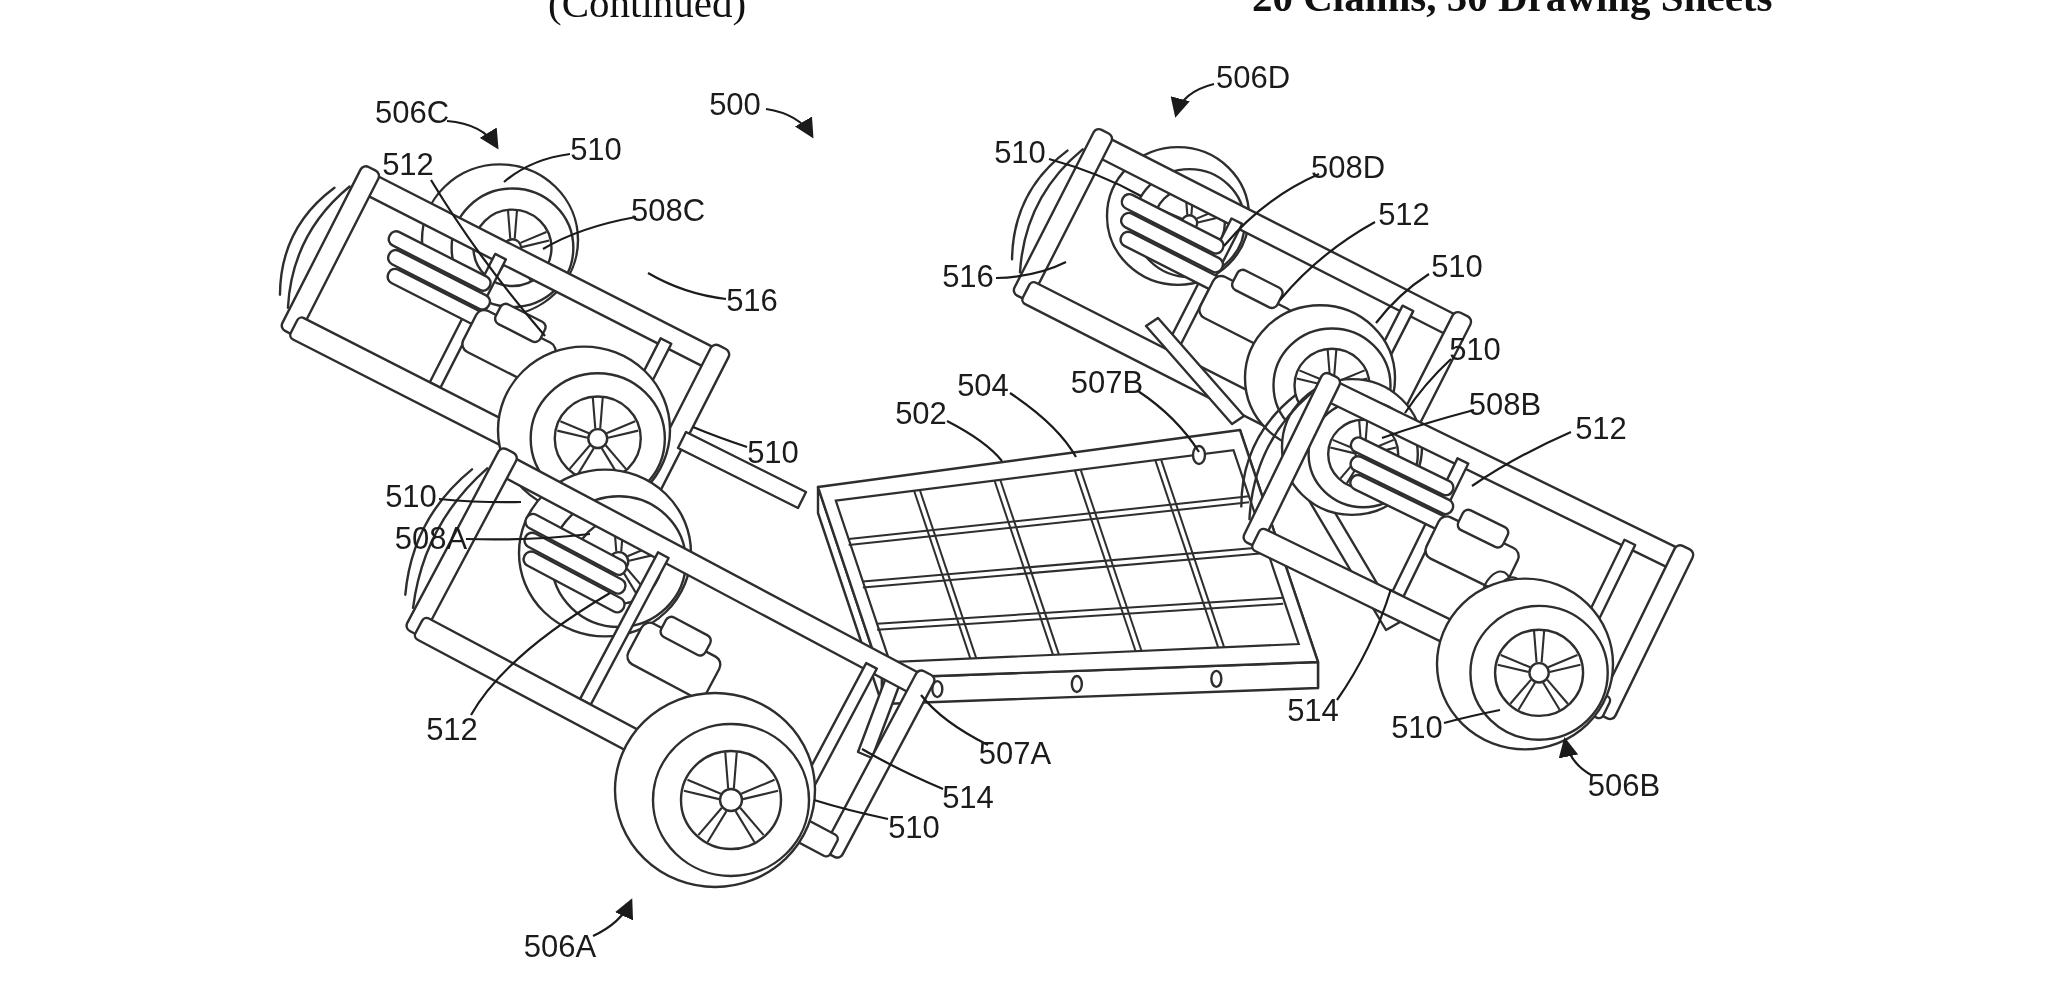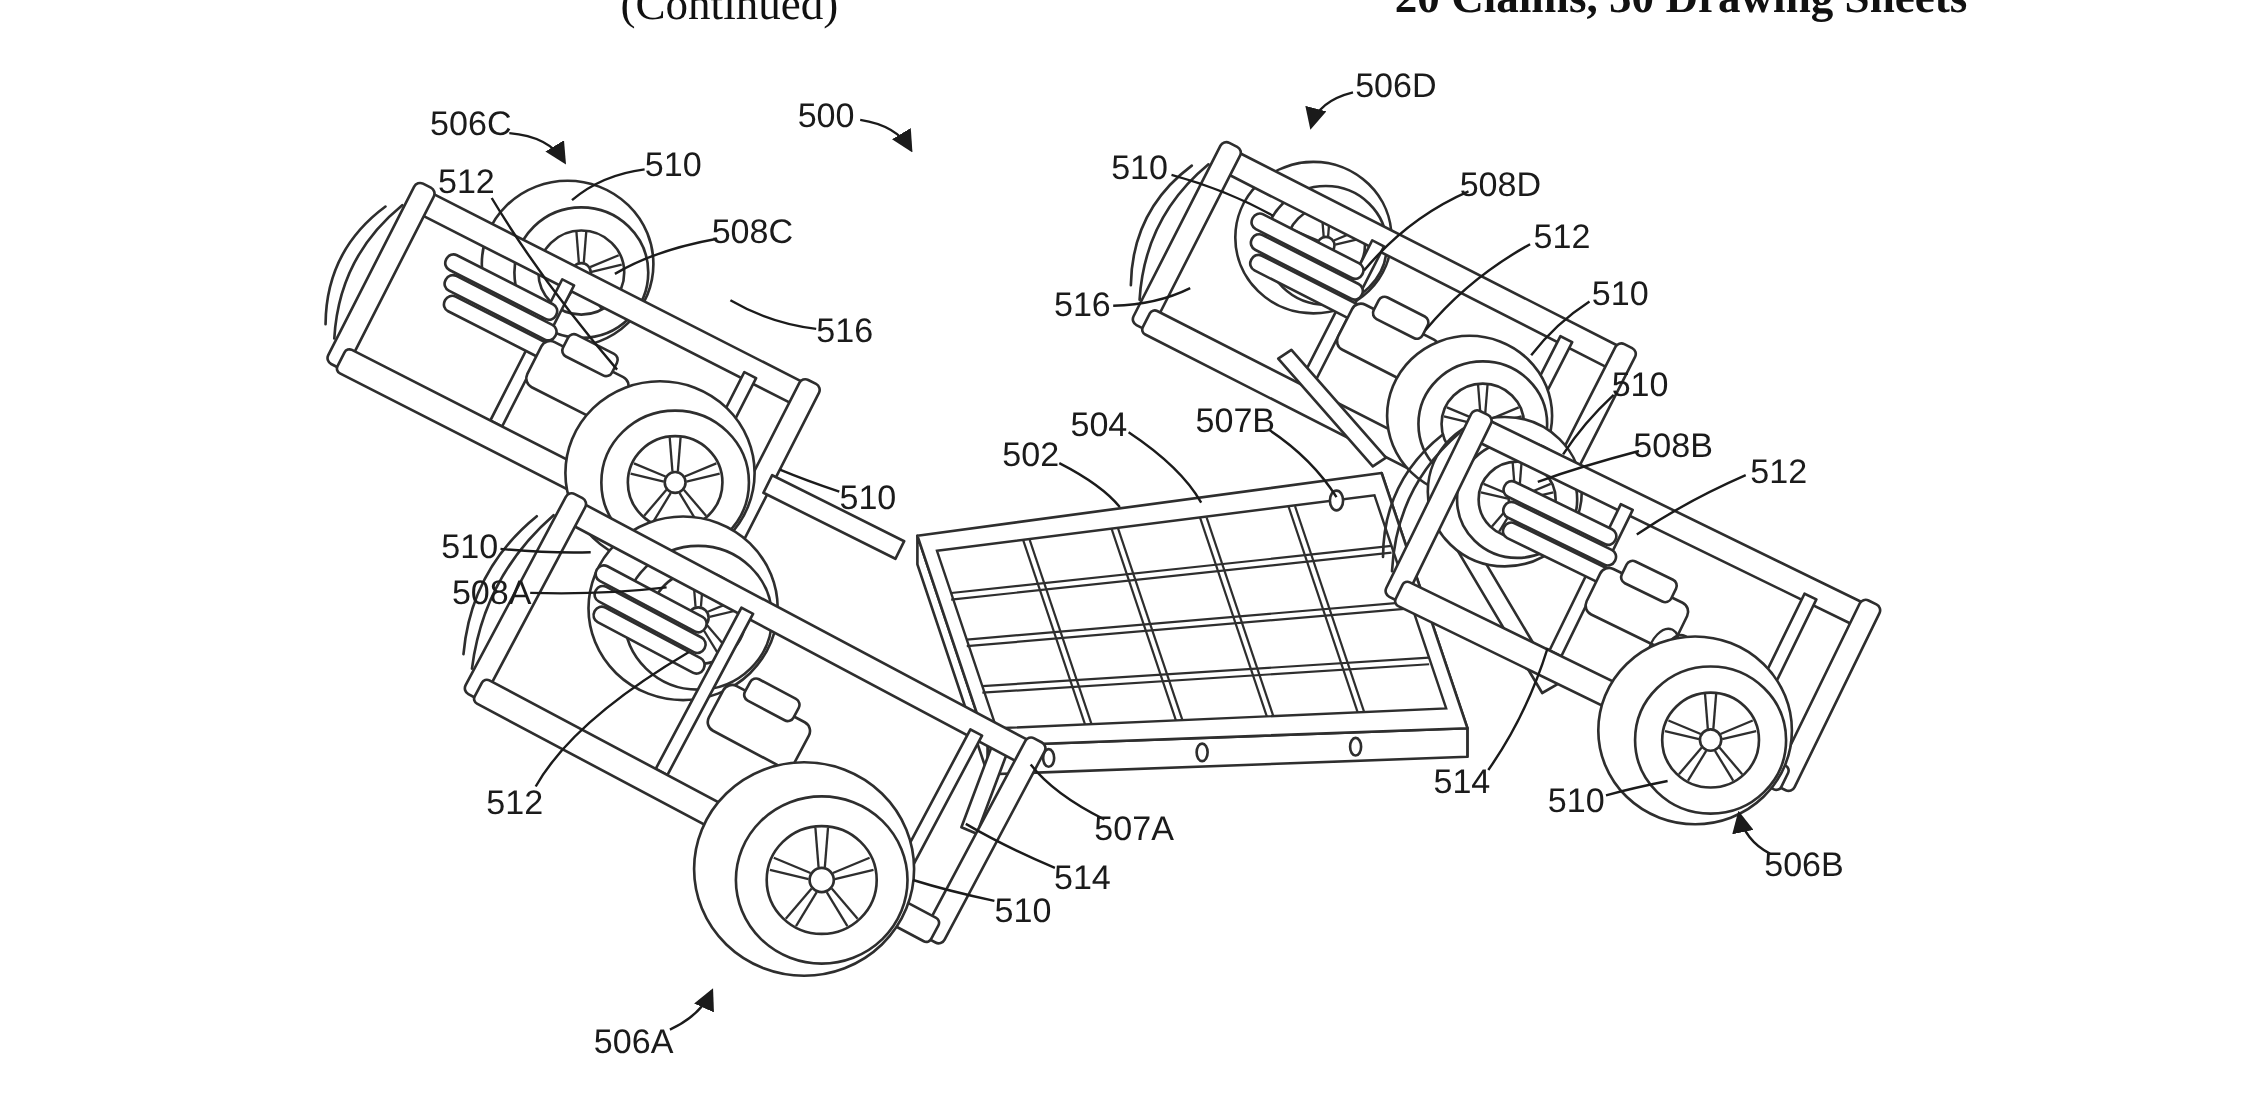--- a/index.html
+++ b/index.html
@@ -2,21 +2,20 @@
 <html><head>
 <meta charset="utf-8">
 <style>
   html,body{margin:0;padding:0;background:#fff;}
   .page{
     position:relative;
     width:1781px;height:1006px;
     background:#ffffff;
     overflow:hidden;
     font-family:"Liberation Sans",sans-serif;
-    margin-left:16px;
   }
   .hdr{
     position:absolute;
     font-family:"Liberation Serif",serif;
     color:#111;
     white-space:nowrap;
     line-height:1;
   }
   .hdr-continued{
     left:548px;top:-17px;

